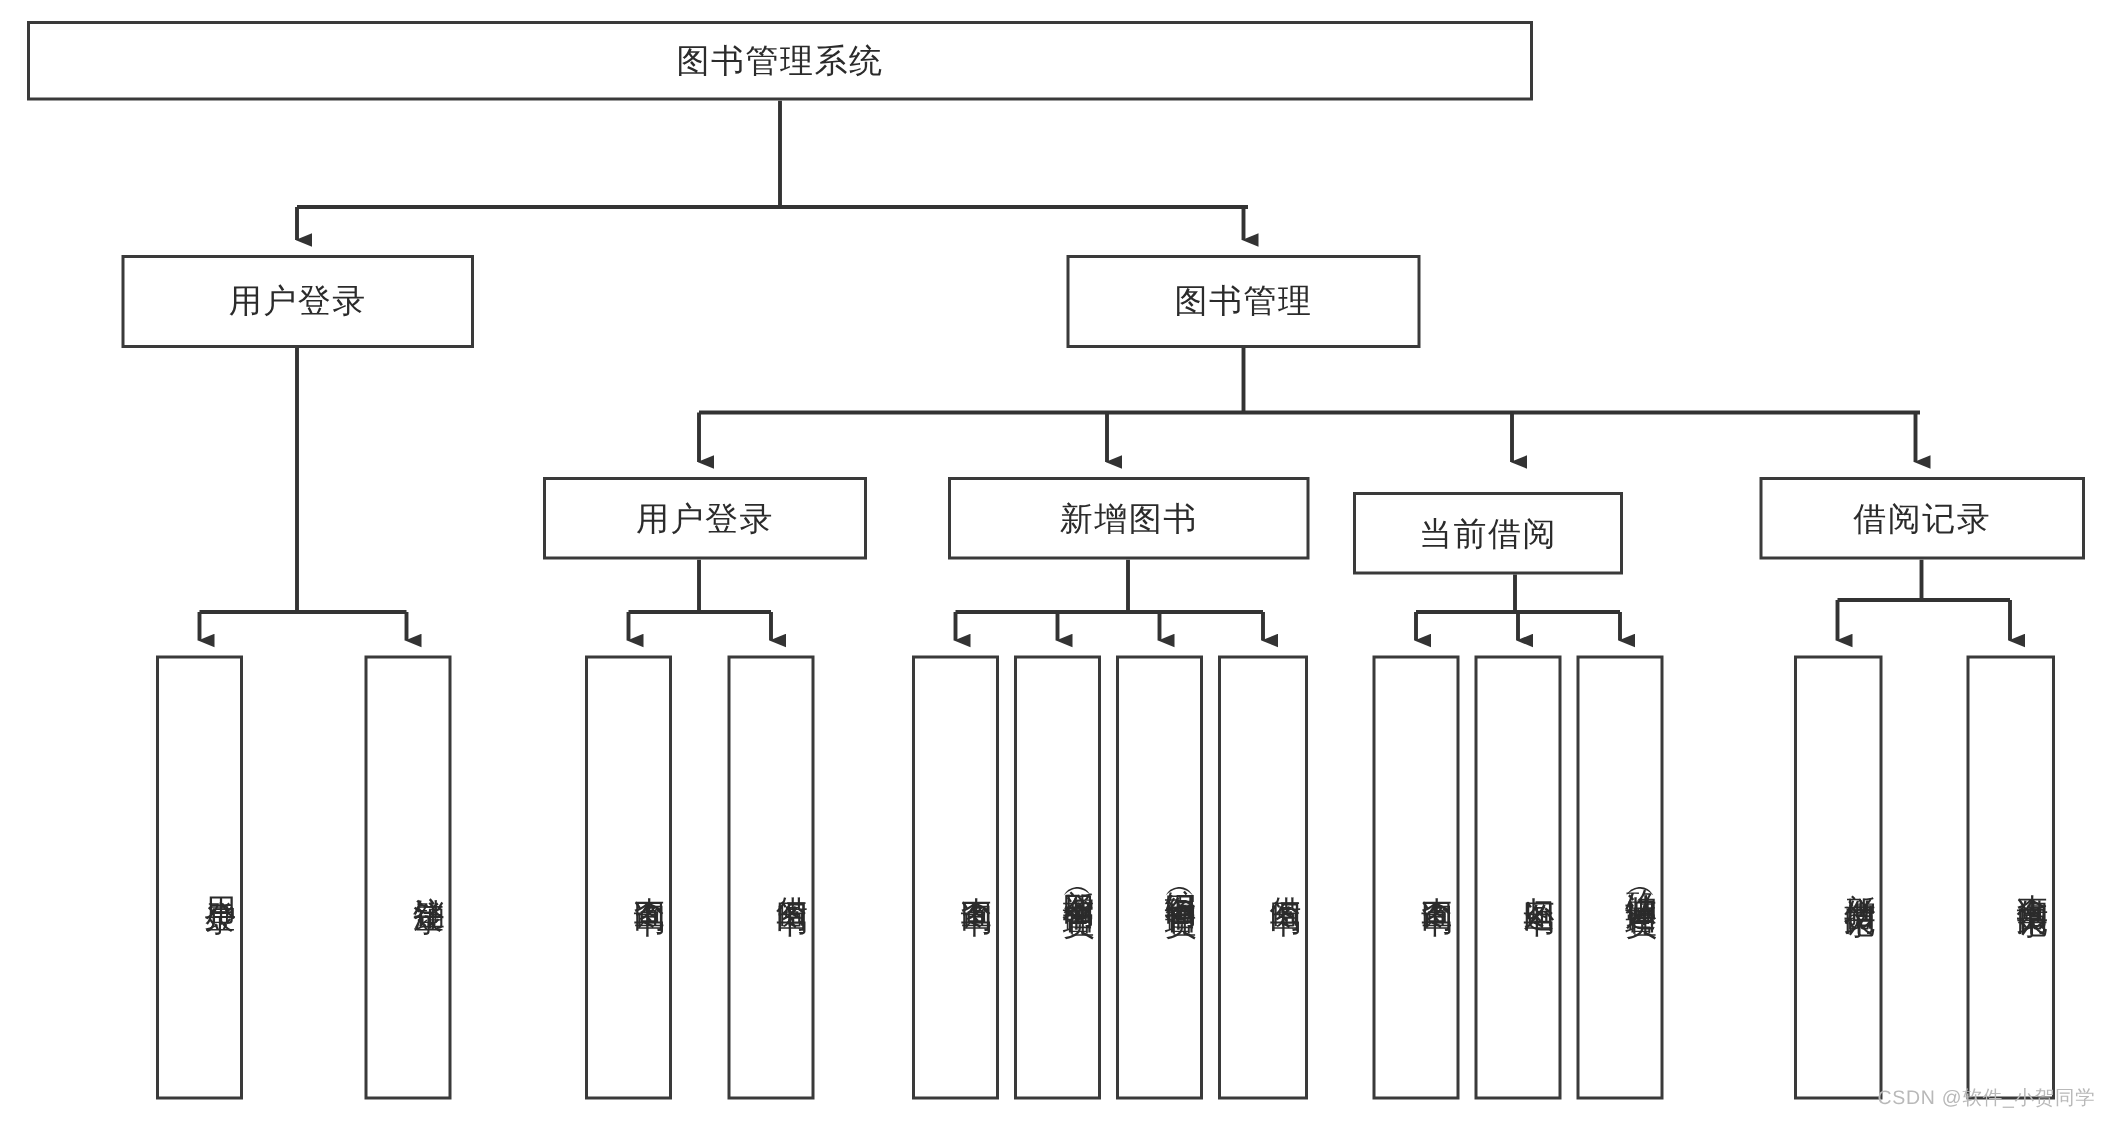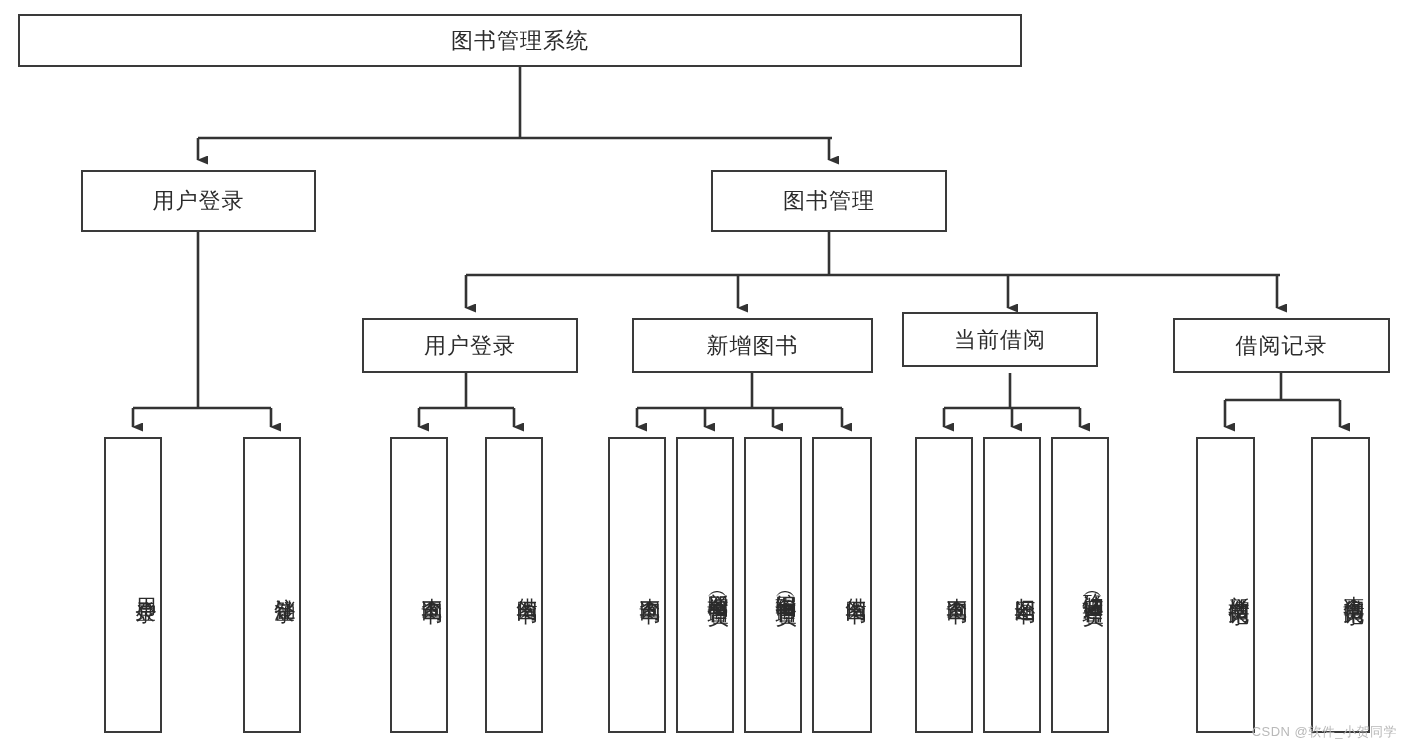--- a/index.html
+++ b/index.html
@@ -98,21 +98,21 @@
   <div class="node h-node" style="left:711px;top:170px;width:236px;height:62px;">
     <span class="node-label">图书管理</span>
   </div>
 
   <div class="node h-node" style="left:362px;top:318px;width:216px;height:55px;">
     <span class="node-label">用户登录</span>
   </div>
   <div class="node h-node" style="left:632px;top:318px;width:241px;height:55px;">
     <span class="node-label">新增图书</span>
   </div>
-  <div class="node h-node" style="left:902px;top:312px;width:196px;height:55px;">
+  <div class="node h-node" style="left:902px;top:328px;width:180px;height:55px;">
     <span class="node-label">当前借阅</span>
   </div>
   <div class="node h-node" style="left:1173px;top:318px;width:217px;height:55px;">
     <span class="node-label">借阅记录</span>
   </div>
 
   <div class="node v-node" style="left:104px;top:437px;width:58px;height:296px;">
     <span class="node-label">用户登录</span>
   </div>
   <div class="node v-node" style="left:243px;top:437px;width:58px;height:296px;">

